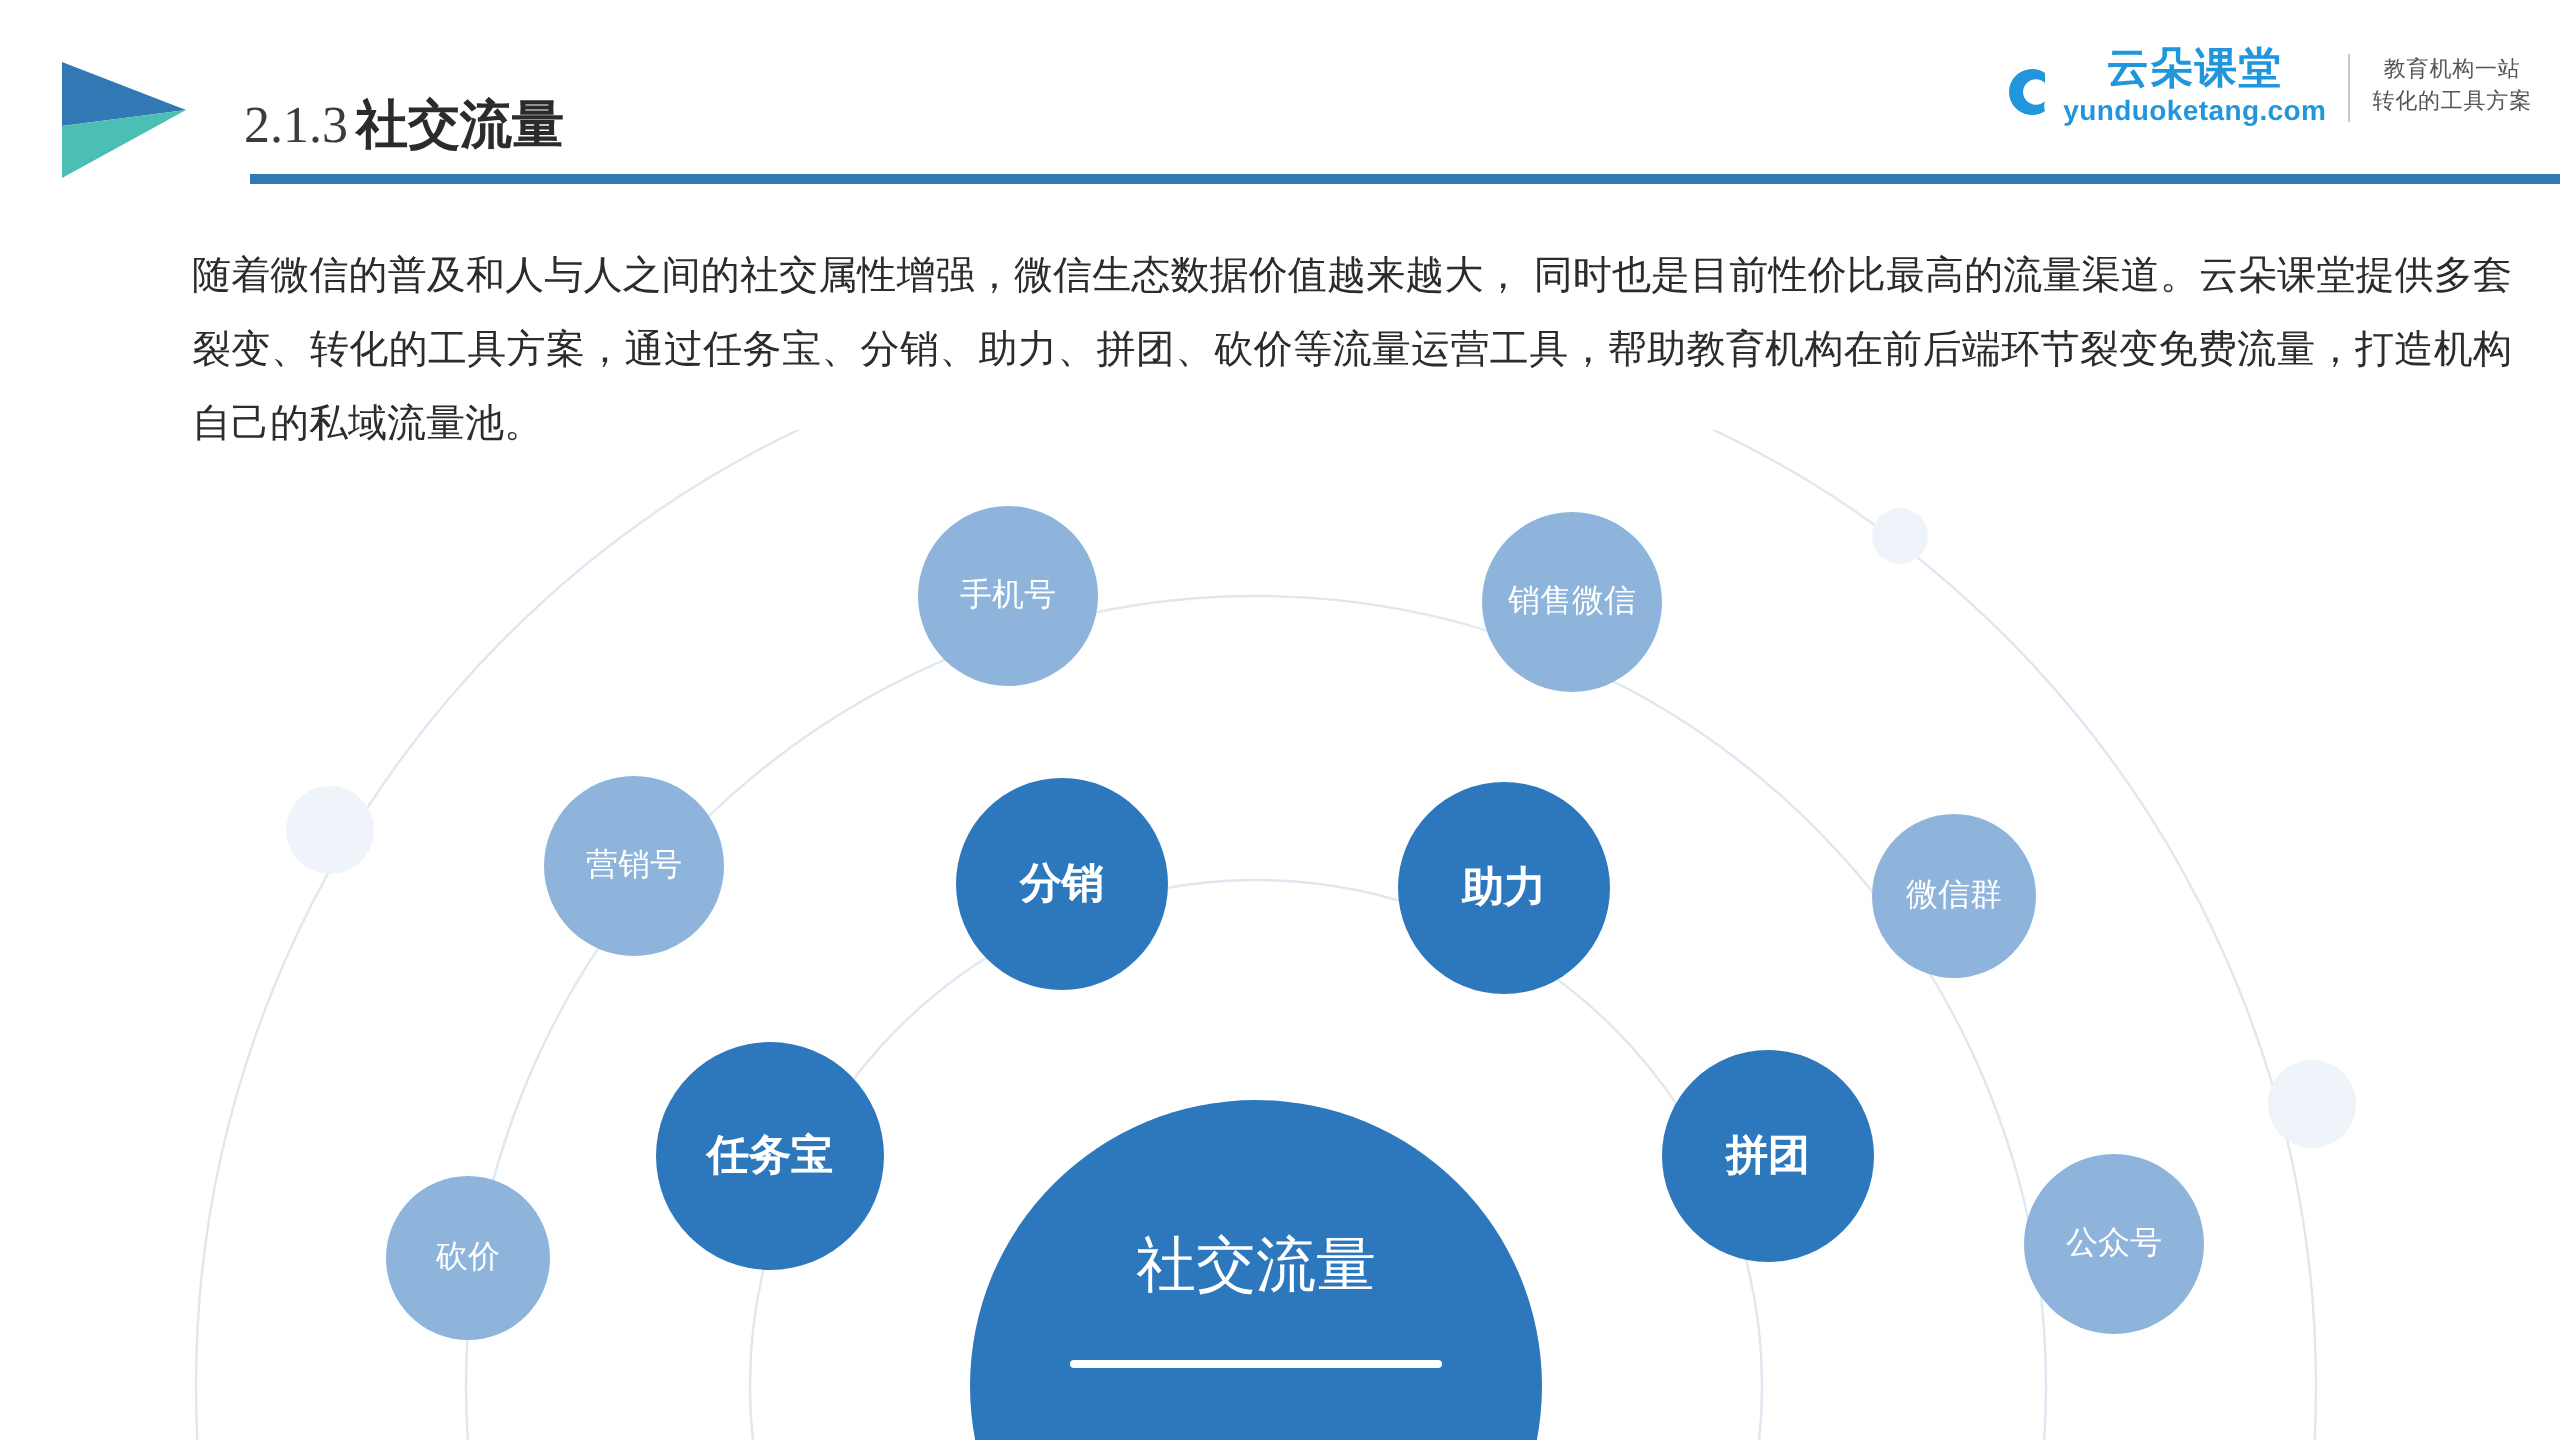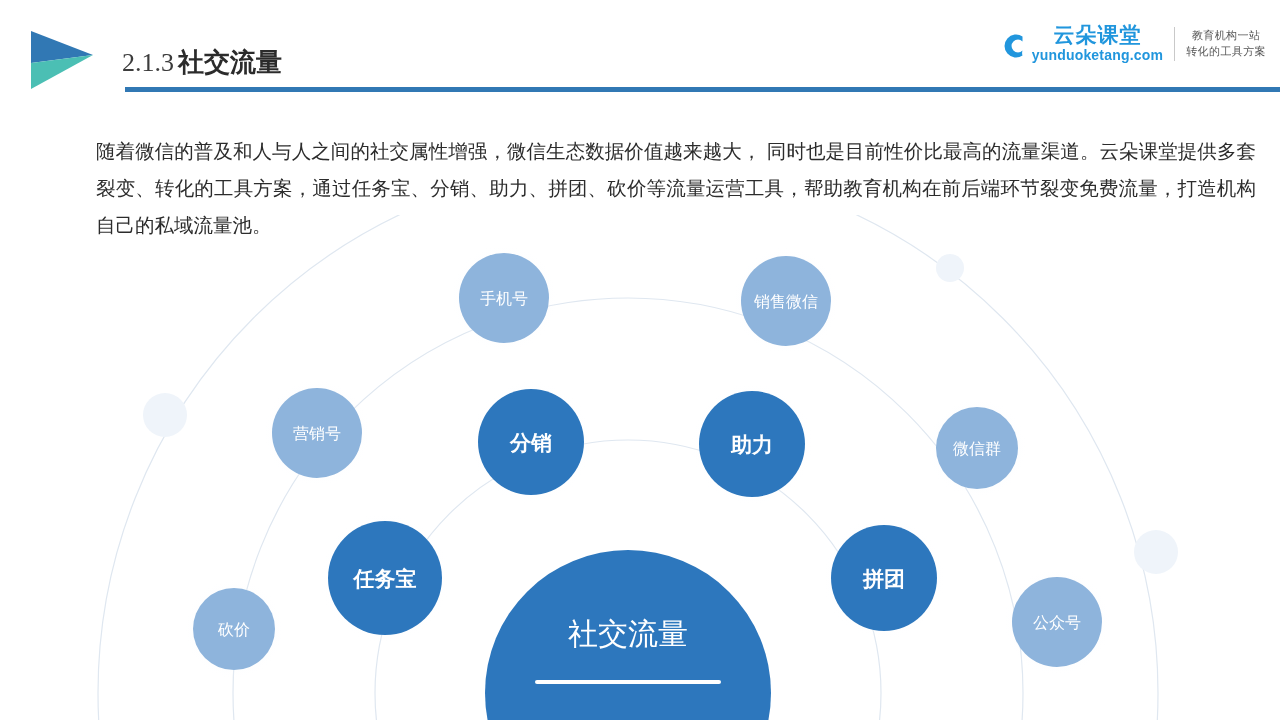--- a/index.html
+++ b/index.html
@@ -110,21 +110,21 @@
     font-size: 11px;
     color: #555555;
     line-height: 1.45;
     letter-spacing: 0.4px;
   }
 
   
   #paragraph {
     position: absolute;
     left: 96px;
-    top: 133px;
+    top: 120px;
     width: 1160px;
     font-size: 19.5px;
     line-height: 37px;
     color: #2c2c2c;
     text-align: justify;
     letter-spacing: 0px;
   }
 
   
   #diagram {

